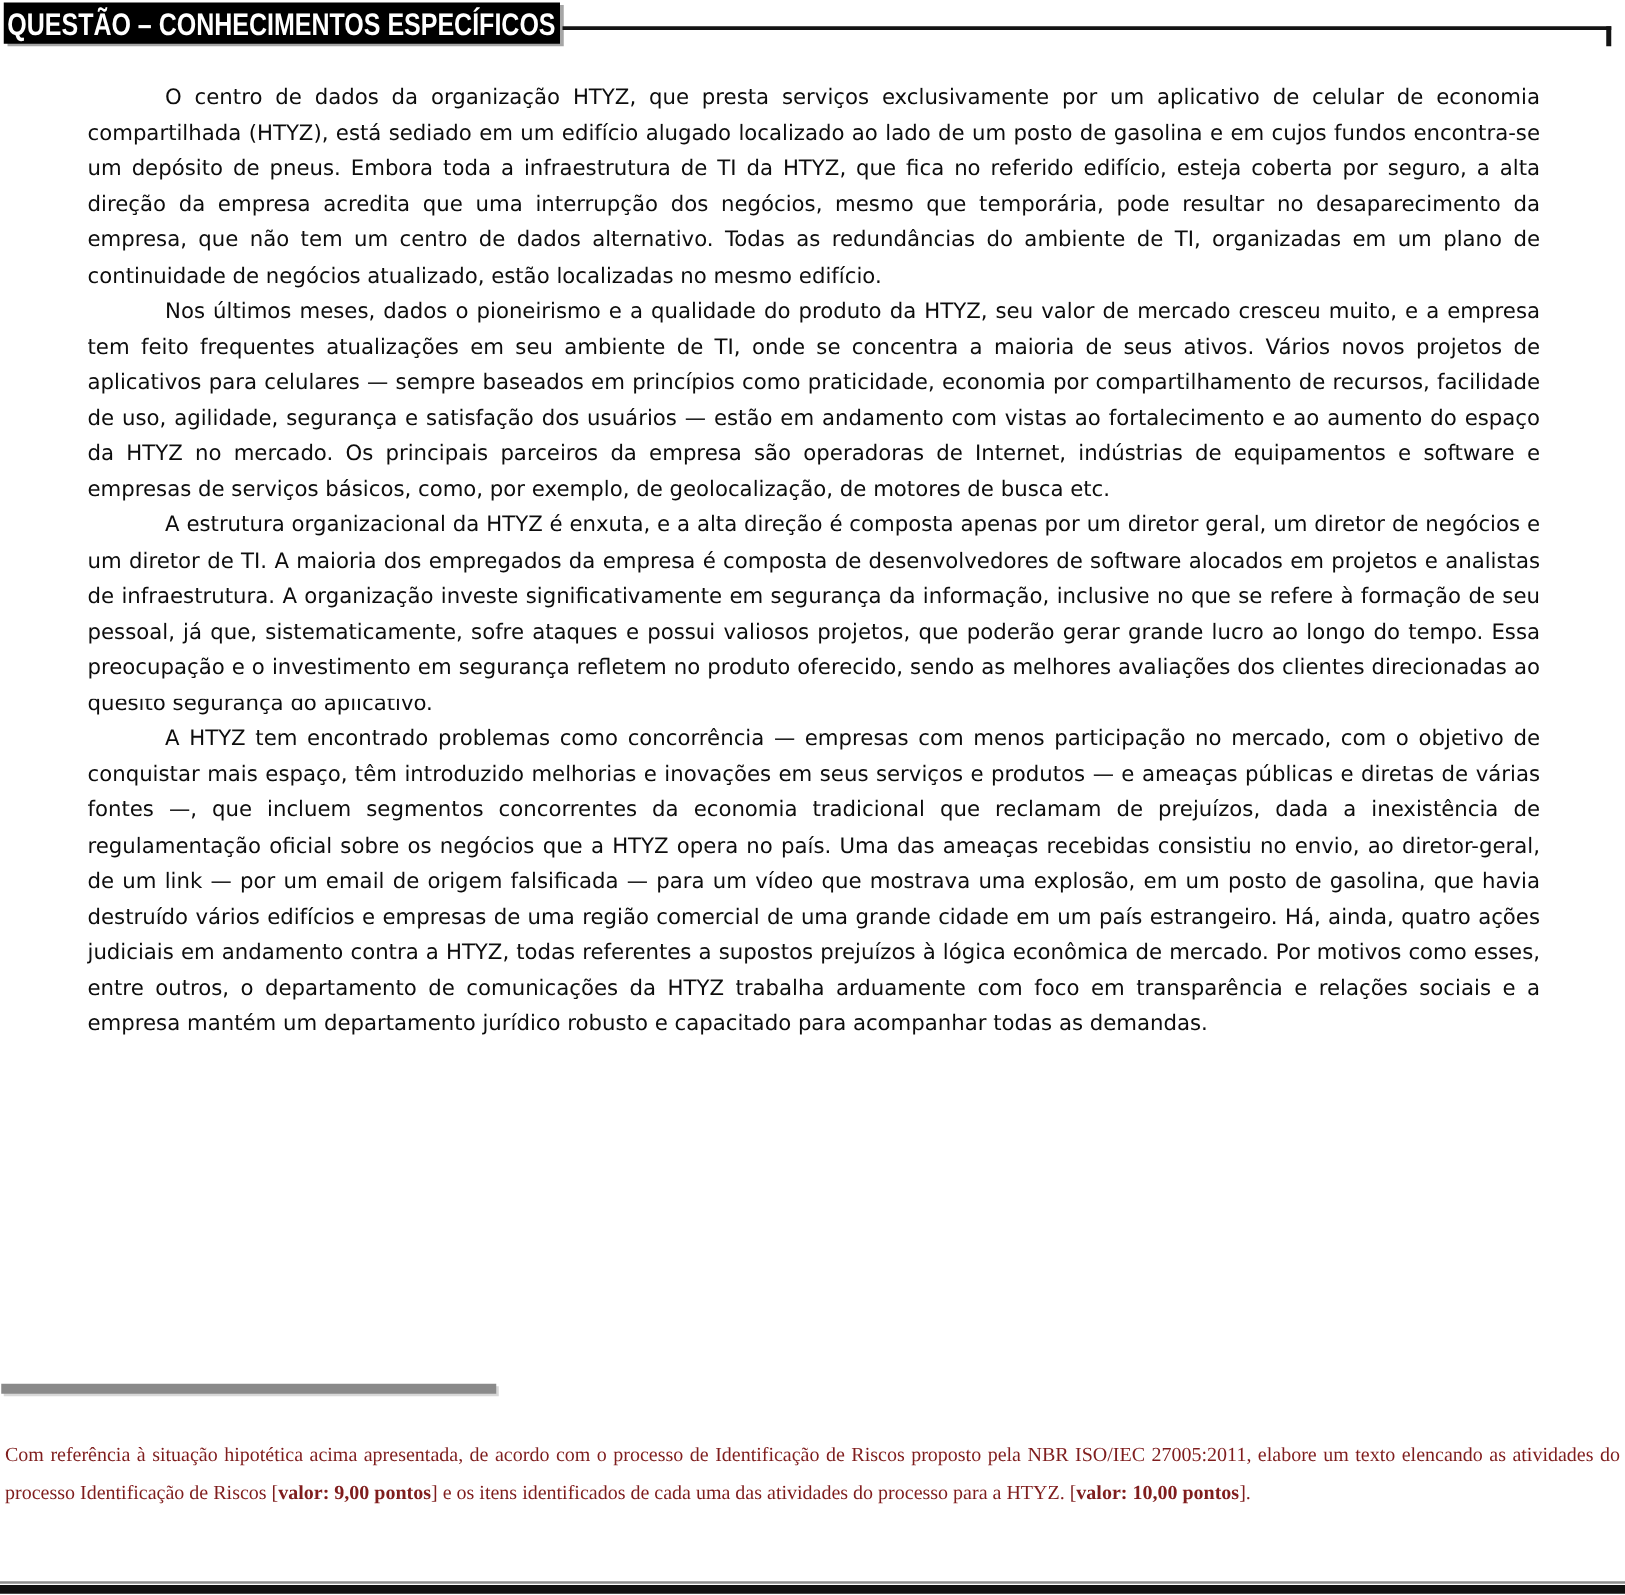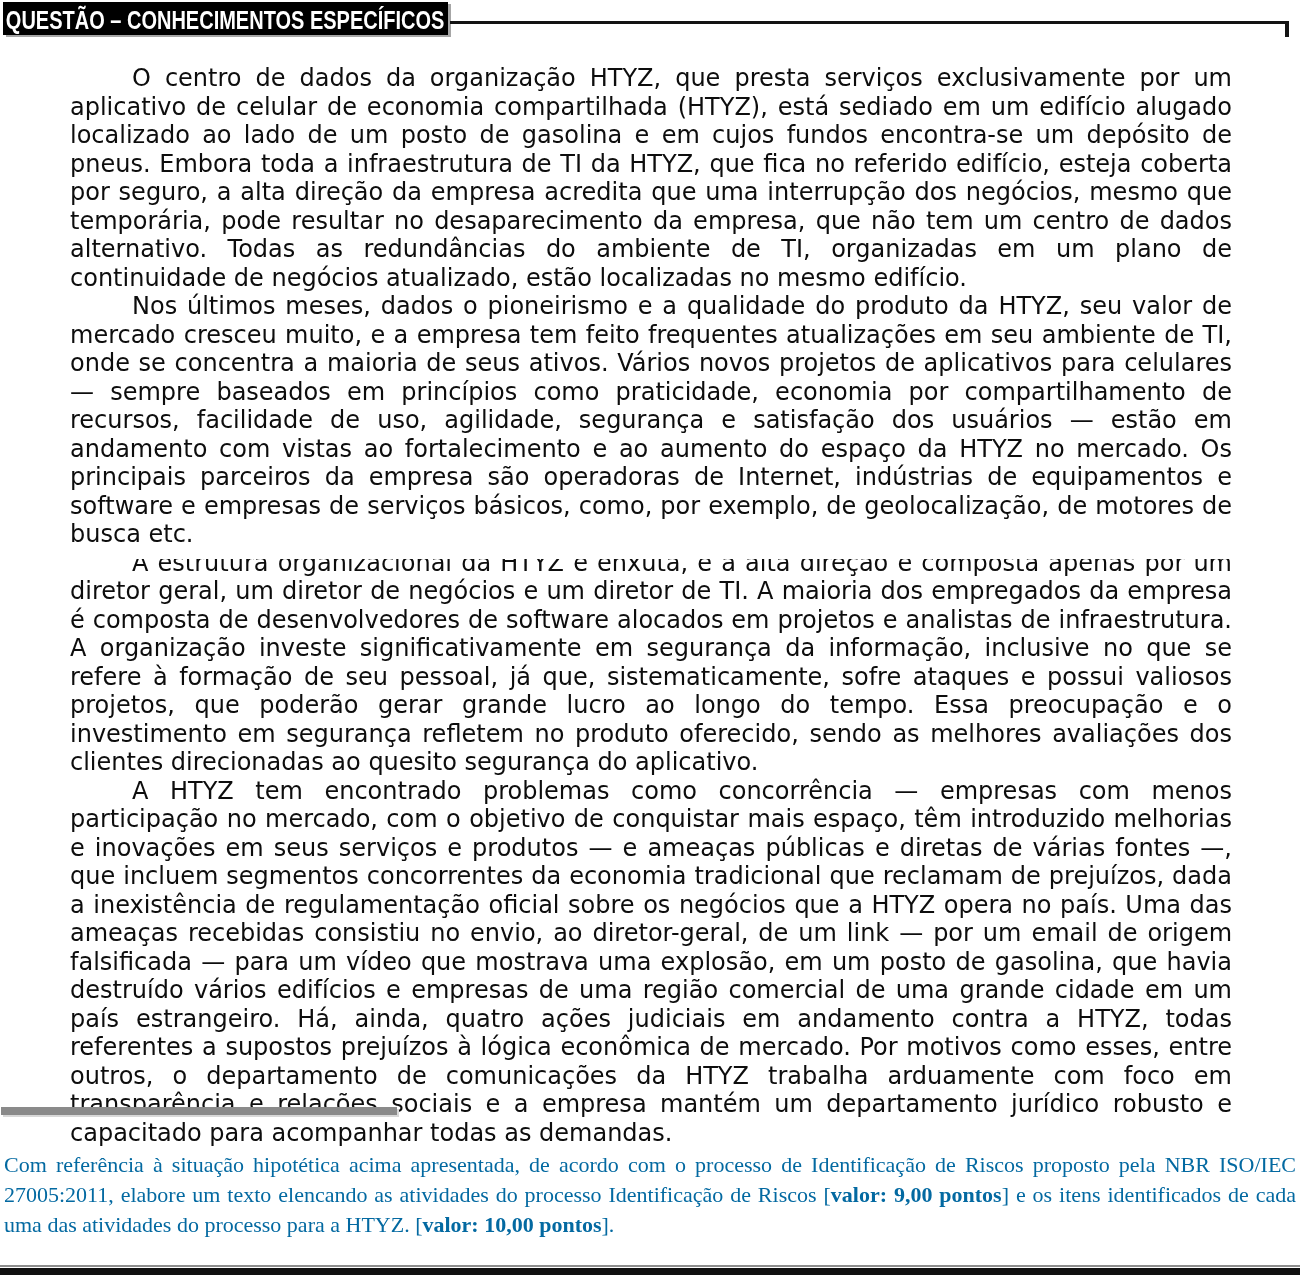--- a/index.html
+++ b/index.html
@@ -40,21 +40,21 @@
     position:absolute;left:450px;top:21px;
     width:839px;height:3px;background:var(--rule);
   }
   .h-rule-tick{
     position:absolute;left:1285px;top:21px;
     width:4px;height:16px;background:var(--rule);
   }
   
   .case{
     position:absolute;left:70px;top:64px;width:1162px;
-    font-size:24px;line-height:28.5px;
+    font-size:17px;line-height:28.5px;
     text-align:justify;
     color:var(--text);
   }
   .case p{margin:0;text-indent:62px;}
   .it{}
   .bd{font-weight:700;}
   
   .artifact{
     position:absolute;left:60px;top:549px;width:1190px;height:10px;
     background:#ffffff;z-index:3;
@@ -63,23 +63,23 @@
   .divider{
     position:absolute;left:1px;top:1107px;
     width:396px;height:8px;
     background:var(--divider_gray);
     box-shadow:2px 2px 0 #d8d8d8;
   }
   
   .command{
     position:absolute;left:4px;top:1150px;width:1292px;
     font-family:"Liberation Serif","DejaVu Serif",serif;
-    font-size:22px;line-height:30px;
+    font-size:16px;line-height:30px;
     text-align:justify;
-    color:#0369a1;
+    color:#7f1d1d;
   }
   
   .bottom-rule-light{
     position:absolute;left:0;top:1265px;width:1300px;height:2px;background:#8d8d8d;
   }
   .bottom-rule{
     position:absolute;left:0;top:1268px;width:1300px;height:7px;background:#101010;
   }
 </style>
 </head>

